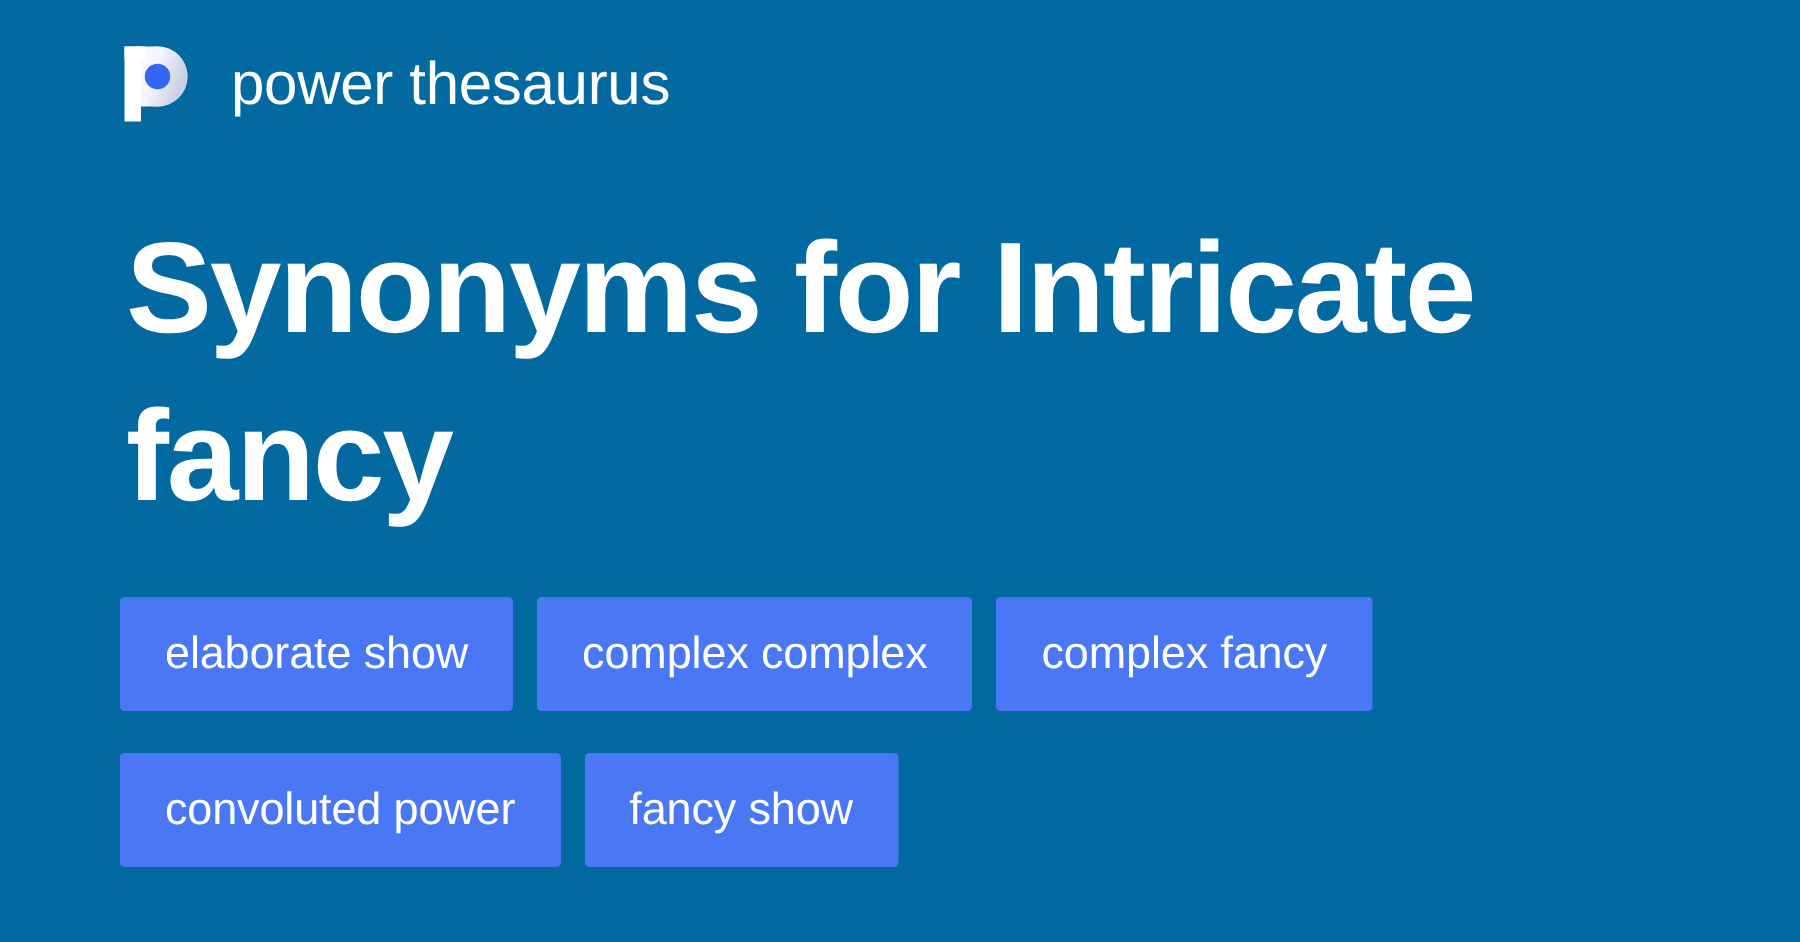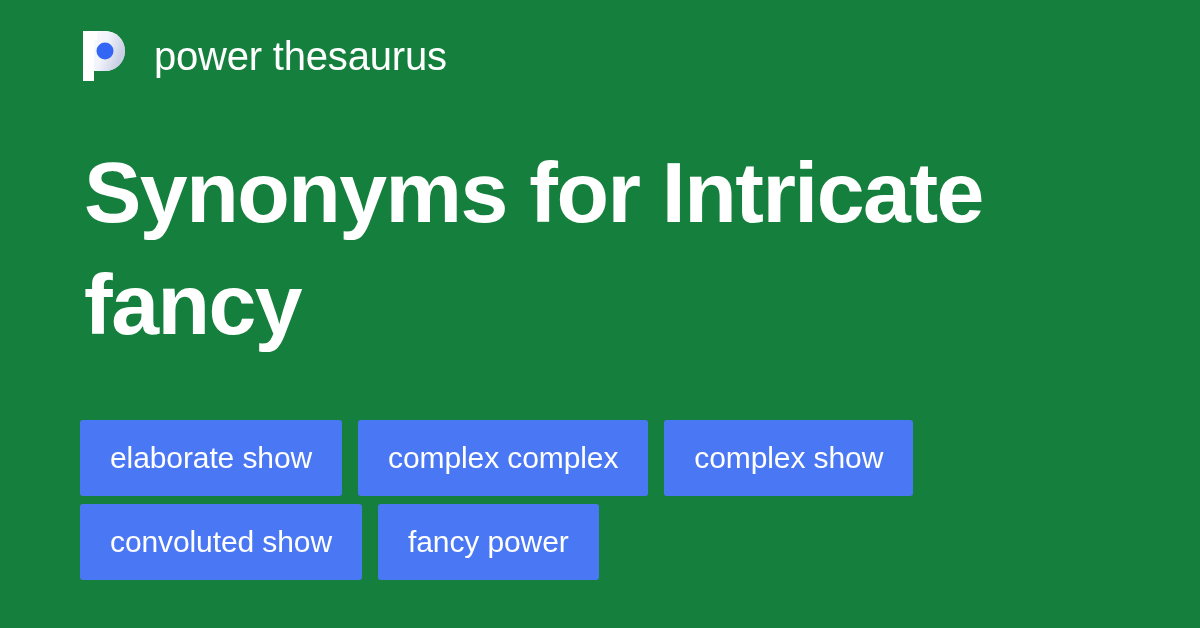--- a/index.html
+++ b/index.html
@@ -12,21 +12,21 @@
     overflow: hidden;
     background: #3366f5;
     font-family: "Liberation Sans", sans-serif;
     -webkit-font-smoothing: antialiased;
   }
 
   .page {
     position: relative;
     width: 1200px;
     height: 628px;
-    background: #15803d;
+    background: #0369a1;
     box-sizing: border-box;
   }
 
   
   .brand {
     position: absolute;
     left: 80px;
     top: 26px;
     display: flex;
     align-items: center;
@@ -65,25 +65,25 @@
   }
   .headline-line {
     display: block;
     white-space: nowrap;
   }
 
   
   .chips {
     position: absolute;
     left: 80px;
-    top: 420px;
+    top: 398px;
     width: 1060px;
     display: flex;
     flex-wrap: wrap;
-    gap: 8px 16px;
+    gap: 28px 16px;
     align-content: flex-start;
   }
 
   .chip {
     height: 76px;
     box-sizing: border-box;
     padding: 0 30px;
     background: #4a78f5;
     border-radius: 3px;
     display: flex;
@@ -124,18 +124,18 @@
   </div>
 
   <h1 class="headline">
     <span class="headline-line">Synonyms for Intricate</span>
     <span class="headline-line">fancy</span>
   </h1>
 
   <div class="chips">
     <div class="chip">elaborate show</div>
     <div class="chip">complex complex</div>
-    <div class="chip">complex show</div>
-    <div class="chip">convoluted show</div>
-    <div class="chip">fancy power</div>
+    <div class="chip">complex fancy</div>
+    <div class="chip">convoluted power</div>
+    <div class="chip">fancy show</div>
   </div>
 
 </div>
 
 </body></html>

